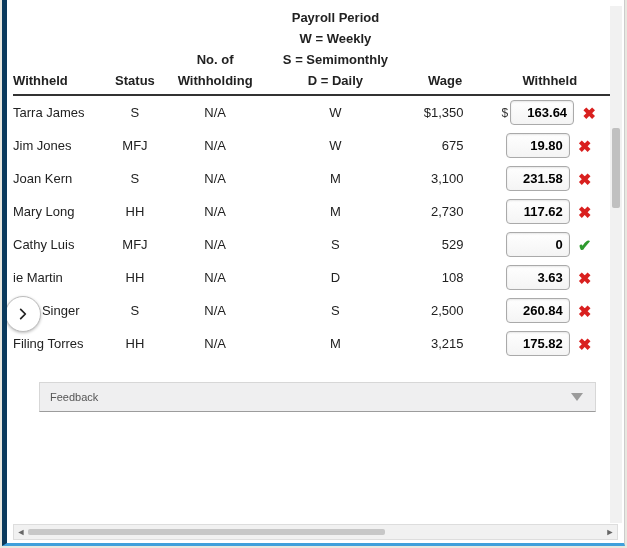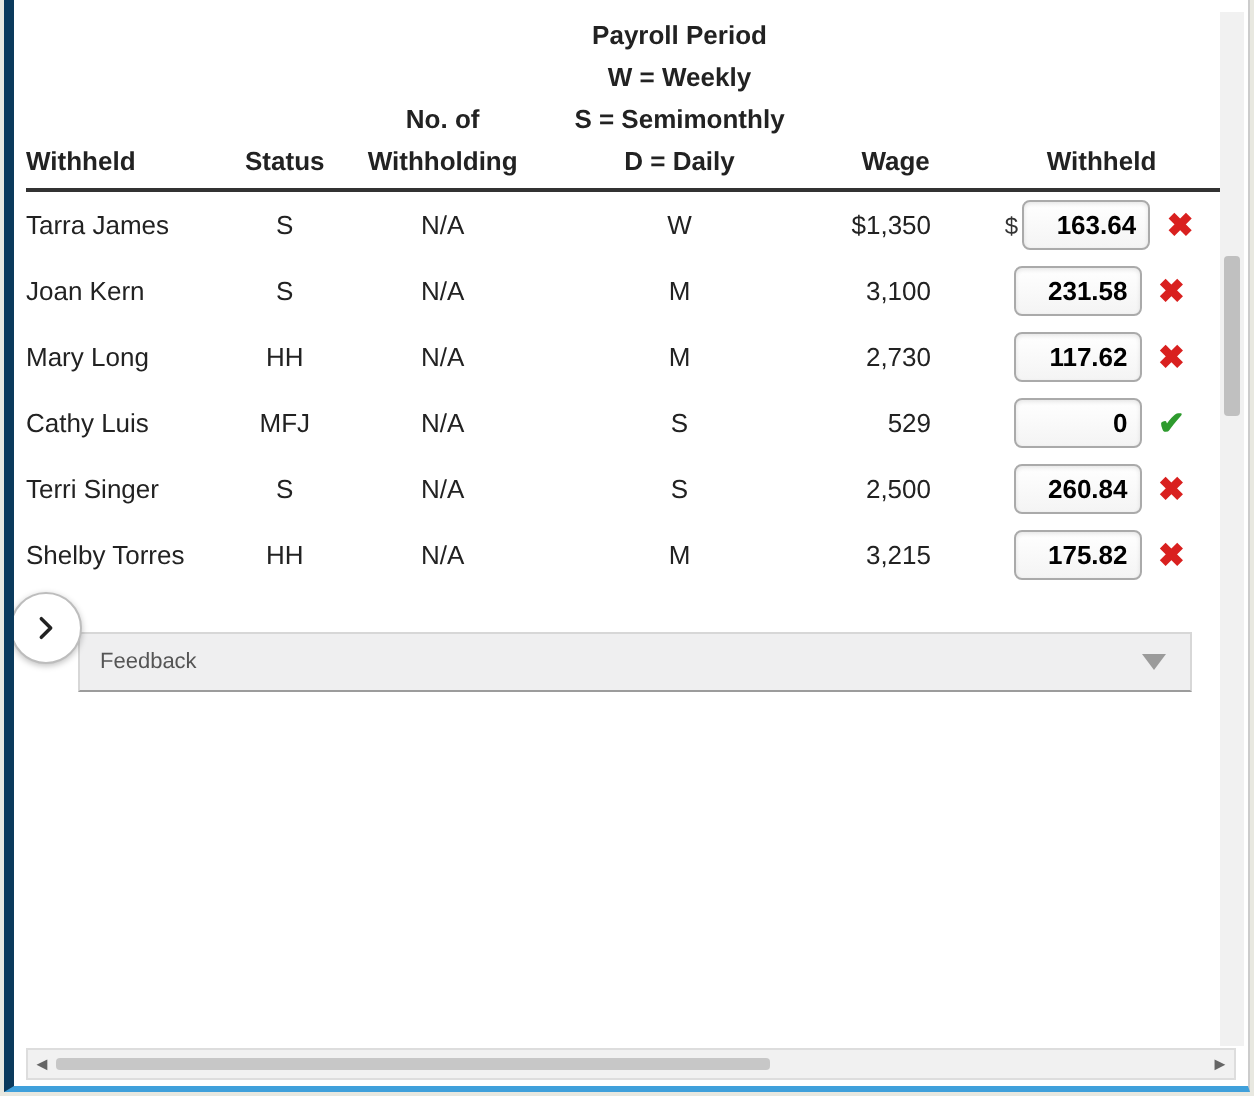--- a/index.html
+++ b/index.html
@@ -188,20 +188,28 @@
       <tbody id="tbody">
           <tr>
             <td class="emp">Tarra James</td>
             <td>S</td>
             <td>N/A</td>
             <td>W</td>
             <td class="wage">$1,350</td>
             <td class="amt-cell"><span class="dollar">$</span><input class="amt" value="163.64" style=""><span class="mark x">✖</span></td>
           </tr>
           <tr>
+            <td class="emp">Jim Jones</td>
+            <td>MFJ</td>
+            <td>N/A</td>
+            <td>W</td>
+            <td class="wage">675</td>
+            <td class="amt-cell"><input class="amt" value="19.80" style=""><span class="mark x">✖</span></td>
+          </tr>
+          <tr>
             <td class="emp">Joan Kern</td>
             <td>S</td>
             <td>N/A</td>
             <td>M</td>
             <td class="wage">3,100</td>
             <td class="amt-cell"><input class="amt" value="231.58" style=""><span class="mark x">✖</span></td>
           </tr>
           <tr>
             <td class="emp">Mary Long</td>
             <td>HH</td>
@@ -212,29 +220,37 @@
           </tr>
           <tr>
             <td class="emp">Cathy Luis</td>
             <td>MFJ</td>
             <td>N/A</td>
             <td>S</td>
             <td class="wage">529</td>
             <td class="amt-cell"><input class="amt" value="0" style=""><span class="mark v">✔</span></td>
           </tr>
           <tr>
+            <td class="emp">ie Martin</td>
+            <td>HH</td>
+            <td>N/A</td>
+            <td>D</td>
+            <td class="wage">108</td>
+            <td class="amt-cell"><input class="amt" value="3.63" style=""><span class="mark x">✖</span></td>
+          </tr>
+          <tr>
             <td class="emp">Terri Singer</td>
             <td>S</td>
             <td>N/A</td>
             <td>S</td>
             <td class="wage">2,500</td>
             <td class="amt-cell"><input class="amt" value="260.84" style=""><span class="mark x">✖</span></td>
           </tr>
           <tr>
-            <td class="emp">Shelby Torres</td>
+            <td class="emp">Filing Torres</td>
             <td>HH</td>
             <td>N/A</td>
             <td>M</td>
             <td class="wage">3,215</td>
             <td class="amt-cell"><input class="amt" value="175.82" style=""><span class="mark x">✖</span></td>
           </tr>
         </tbody>
     </table>
 
     <div class="feedback">

